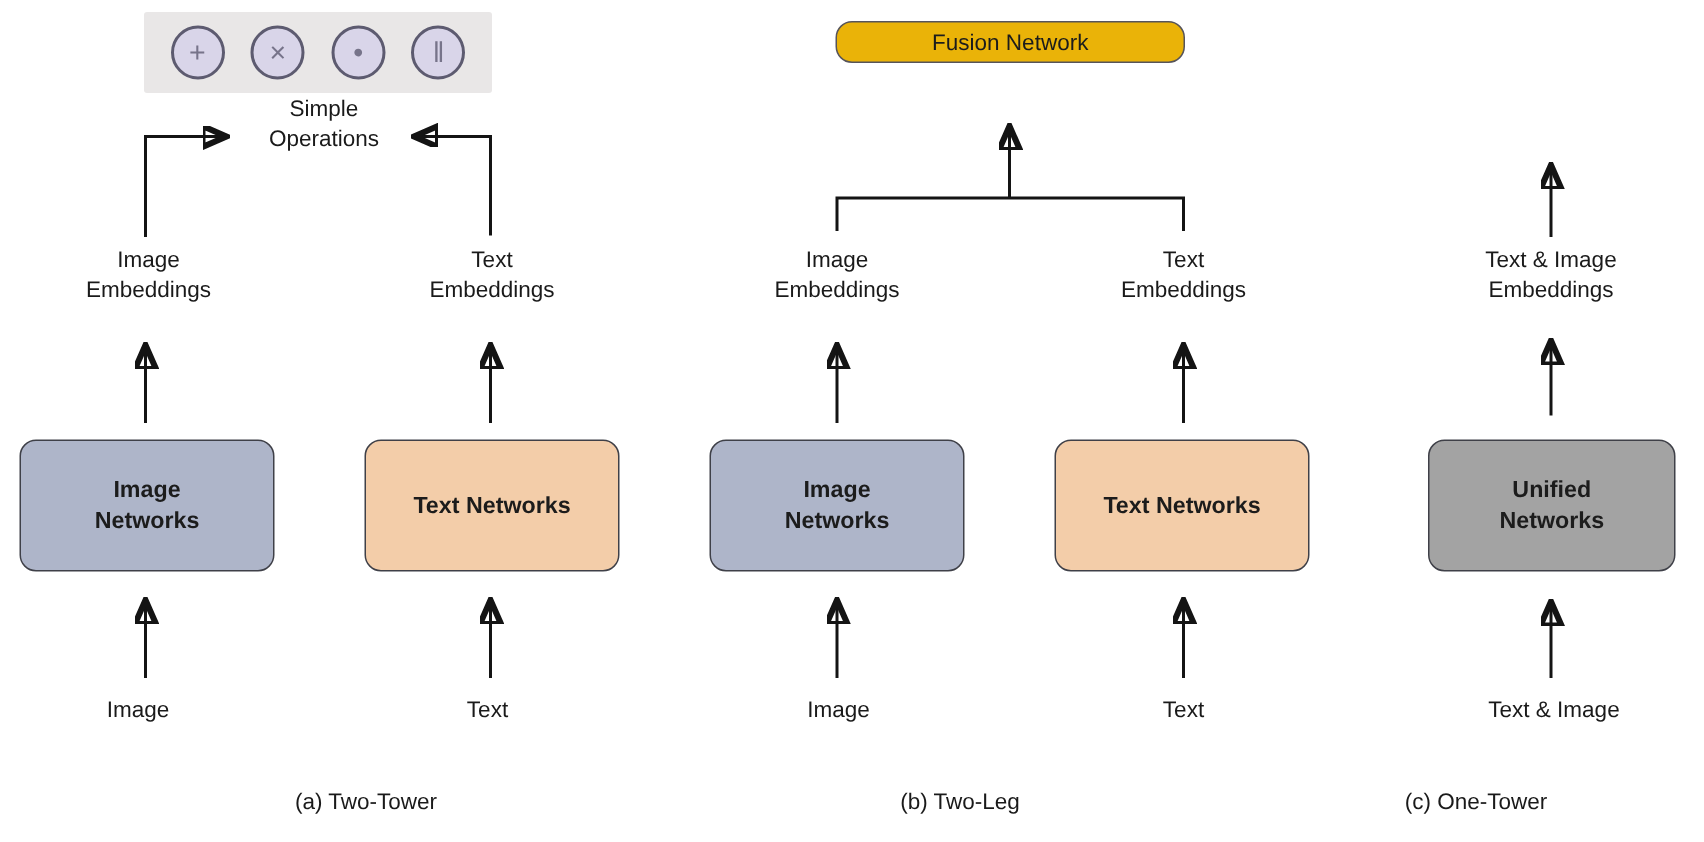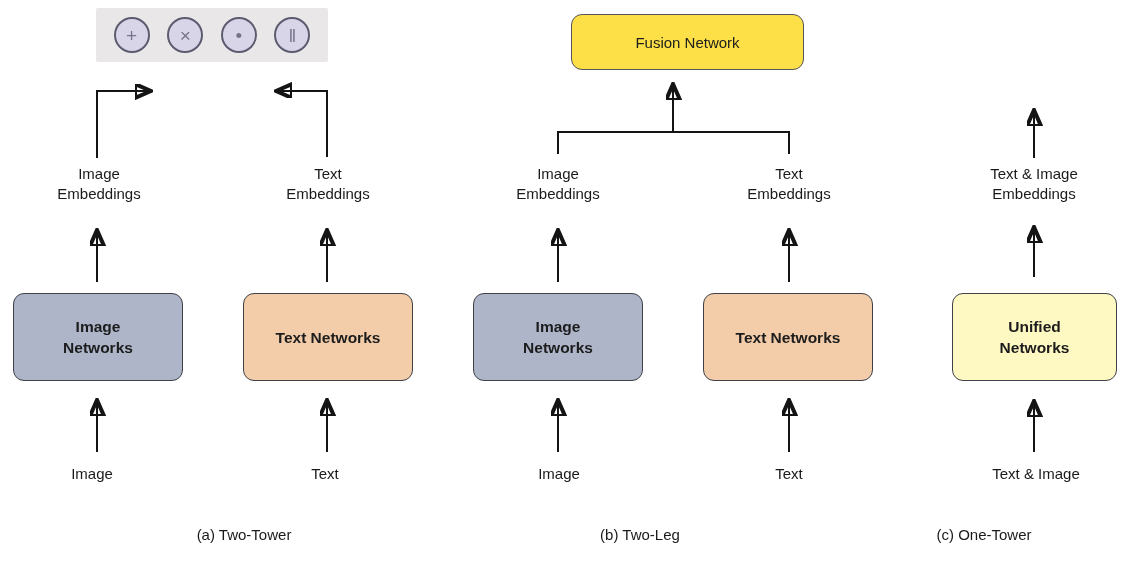--- a/index.html
+++ b/index.html
@@ -70,54 +70,56 @@
     <path d="M1034,452 V404" marker-end="url(#ah)"></path>
   </svg>
 
   <div class="ops-strip" style="background: rgb(233, 231, 231);">
     <div class="op-circle" style="background: rgb(217, 213, 233);">+</div>
     <div class="op-circle" style="background: rgb(217, 213, 233);">×</div>
     <div class="op-circle" style="background: rgb(217, 213, 233);">•</div>
     <div class="op-circle" style="background: rgb(217, 213, 233);">‖</div>
   </div>
 
+  <div class="lbl" style="left:216px;top:63px;">Simple
+Operations</div>
 
   <div class="lbl" style="left:99px;top:164px;">Image
 Embeddings</div>
   <div class="lbl" style="left:328px;top:164px;">Text
 Embeddings</div>
 
   <div class="node" style="left: 13px; top: 293px; width: 170px; height: 88px; background: rgb(174, 181, 201);">Image
 Networks</div>
   <div class="node" style="left: 243px; top: 293px; width: 170px; height: 88px; background: rgb(243, 205, 169);">Text Networks</div>
 
   <div class="lbl" style="left:92px;top:464px;">Image</div>
   <div class="lbl" style="left:325px;top:464px;">Text</div>
 
   <div class="lbl caption" style="left:202px;top:525px;margin-left:42px;">(a) Two-Tower</div>
 
-  <div class="node fusion" style="left: 571px; top: 14px; width: 233px; height: 56px; background: #fde047;">Fusion Network</div>
+  <div class="node fusion" style="left: 557px; top: 14px; width: 233px; height: 28px; background: #eab308;">Fusion Network</div>
 
   <div class="lbl" style="left:558px;top:164px;">Image
 Embeddings</div>
   <div class="lbl" style="left:789px;top:164px;">Text
 Embeddings</div>
 
   <div class="node" style="left: 473px; top: 293px; width: 170px; height: 88px; background: rgb(174, 181, 201);">Image
 Networks</div>
   <div class="node" style="left: 703px; top: 293px; width: 170px; height: 88px; background: rgb(243, 205, 169);">Text Networks</div>
 
   <div class="lbl" style="left:559px;top:464px;">Image</div>
   <div class="lbl" style="left:789px;top:464px;">Text</div>
 
   <div class="lbl caption" style="left:640px;top:525px;">(b) Two-Leg</div>
 
   <div class="lbl" style="left:1034px;top:164px;">Text &amp; Image
 Embeddings</div>
 
-  <div class="node" style="left: 952px; top: 293px; width: 165px; height: 88px; background: #fef9c3;">Unified
+  <div class="node" style="left: 952px; top: 293px; width: 165px; height: 88px; background: #a3a3a3;">Unified
 Networks</div>
 
   <div class="lbl" style="left:1036px;top:464px;">Text &amp; Image</div>
 
   <div class="lbl caption" style="left:984px;top:525px;">(c) One-Tower</div>
 
 </div>
 
 </body></html>

